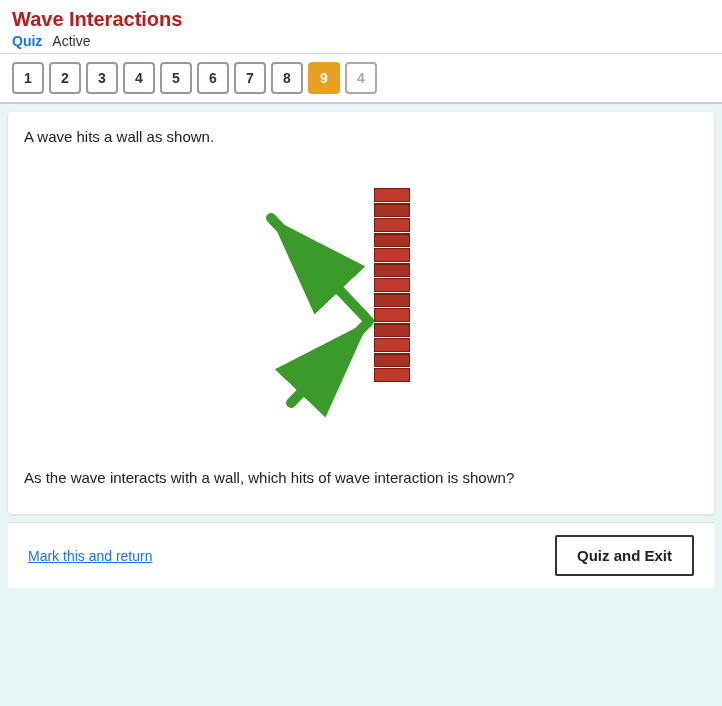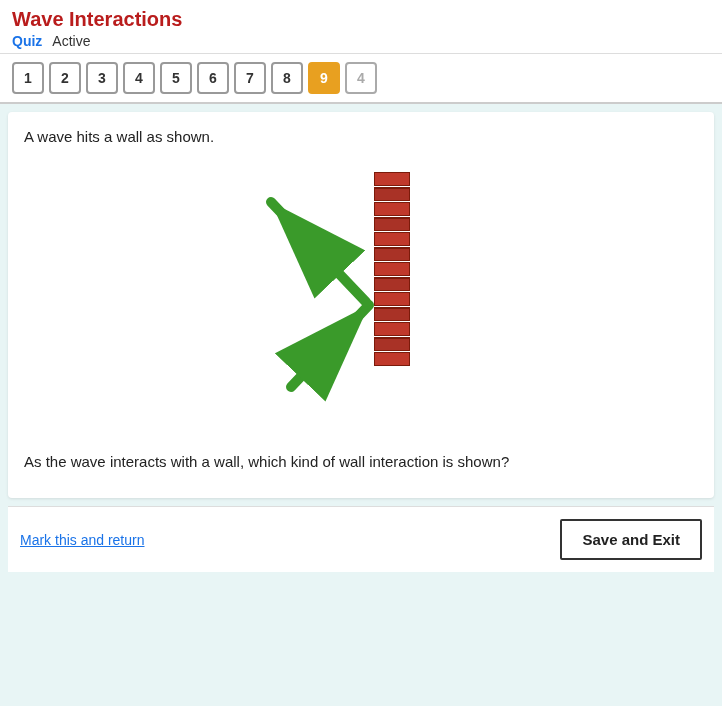--- a/index.html
+++ b/index.html
@@ -69,21 +69,21 @@
     .content-area {
       background: white;
       margin: 8px;
       border-radius: 4px;
       padding: 16px;
       box-shadow: 0 1px 3px rgba(0,0,0,0.1);
     }
     .question-text {
       font-size: 15px;
       color: #222;
-      margin-bottom: 12px;
+      margin-bottom: 28px;
     }
     .diagram-area {
       display: flex;
       justify-content: center;
       align-items: center;
       height: 280px;
       position: relative;
       margin-bottom: 16px;
     }
     .sub-question {
@@ -105,21 +105,21 @@
       height: 18px;
       border-radius: 50%;
       border: 2px solid #666;
       display: inline-block;
       flex-shrink: 0;
     }
     .footer {
       display: flex;
       justify-content: space-between;
       align-items: center;
-      padding: 12px 12px;
+      padding: 12px 20px;
       background: white;
       border-top: 1px solid #ddd;
       margin: 0 8px 8px 8px;
     }
     .mark-return {
       color: #1a73e8;
       font-size: 14px;
       text-decoration: underline;
       cursor: pointer;
     }
@@ -189,20 +189,20 @@
           <polygon points="0 0, 10 3.5, 0 7" fill="#3a9a2a"></polygon>
         </marker>
       </defs>
 
       <line x1="130" y1="230" x2="208" y2="148" stroke="#3a9a2a" stroke-width="10" marker-end="url(#arrowhead-green)" stroke-linecap="round"></line>
 
       <line x1="205" y1="145" x2="110" y2="45" stroke="#3a9a2a" stroke-width="10" marker-end="url(#arrowhead-green2)" stroke-linecap="round"></line>
     </svg>
   </div>
 
-  <div class="sub-question">As the wave interacts with a wall, which kind of wall interaction is shown?</div>
+  <div class="sub-question">As the wave interacts with a wall, which hits of wave interaction is shown?</div>
 
 </div>
 
 <div class="footer">
   <span class="mark-return">Mark this and return</span>
-  <button class="save-exit-btn">Save and Exit</button>
+  <button class="save-exit-btn">Quiz and Exit</button>
 </div>
 
 </body></html>

